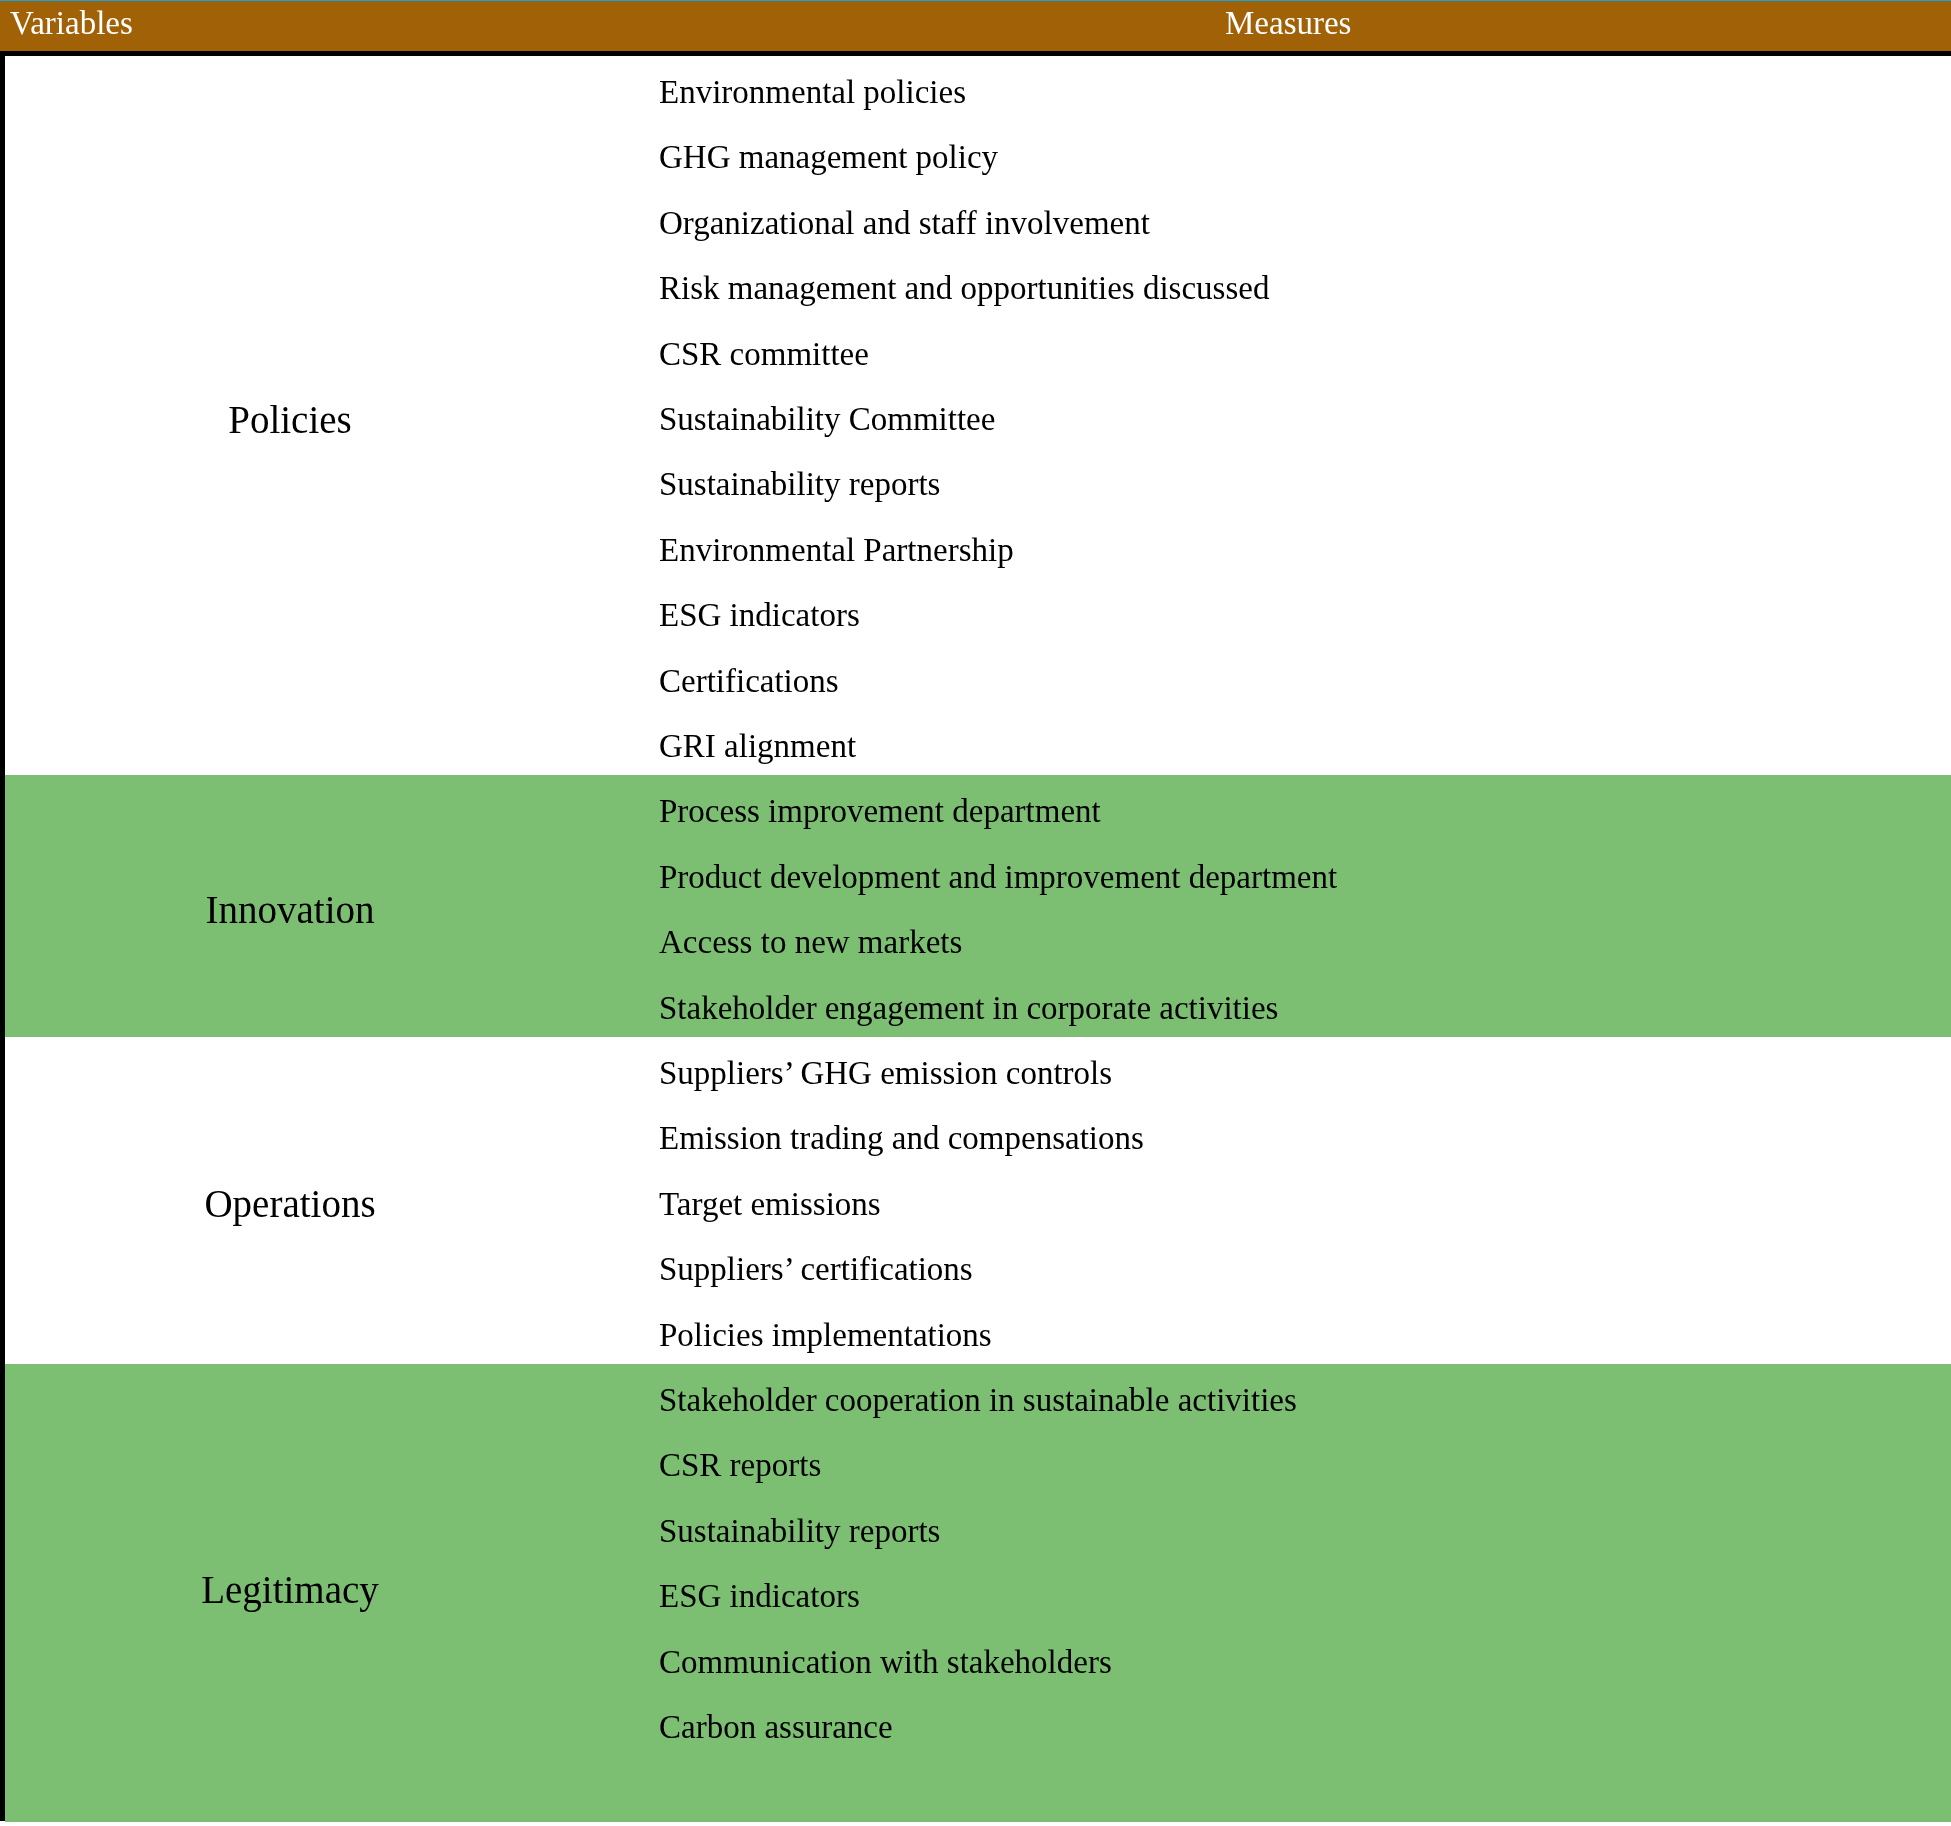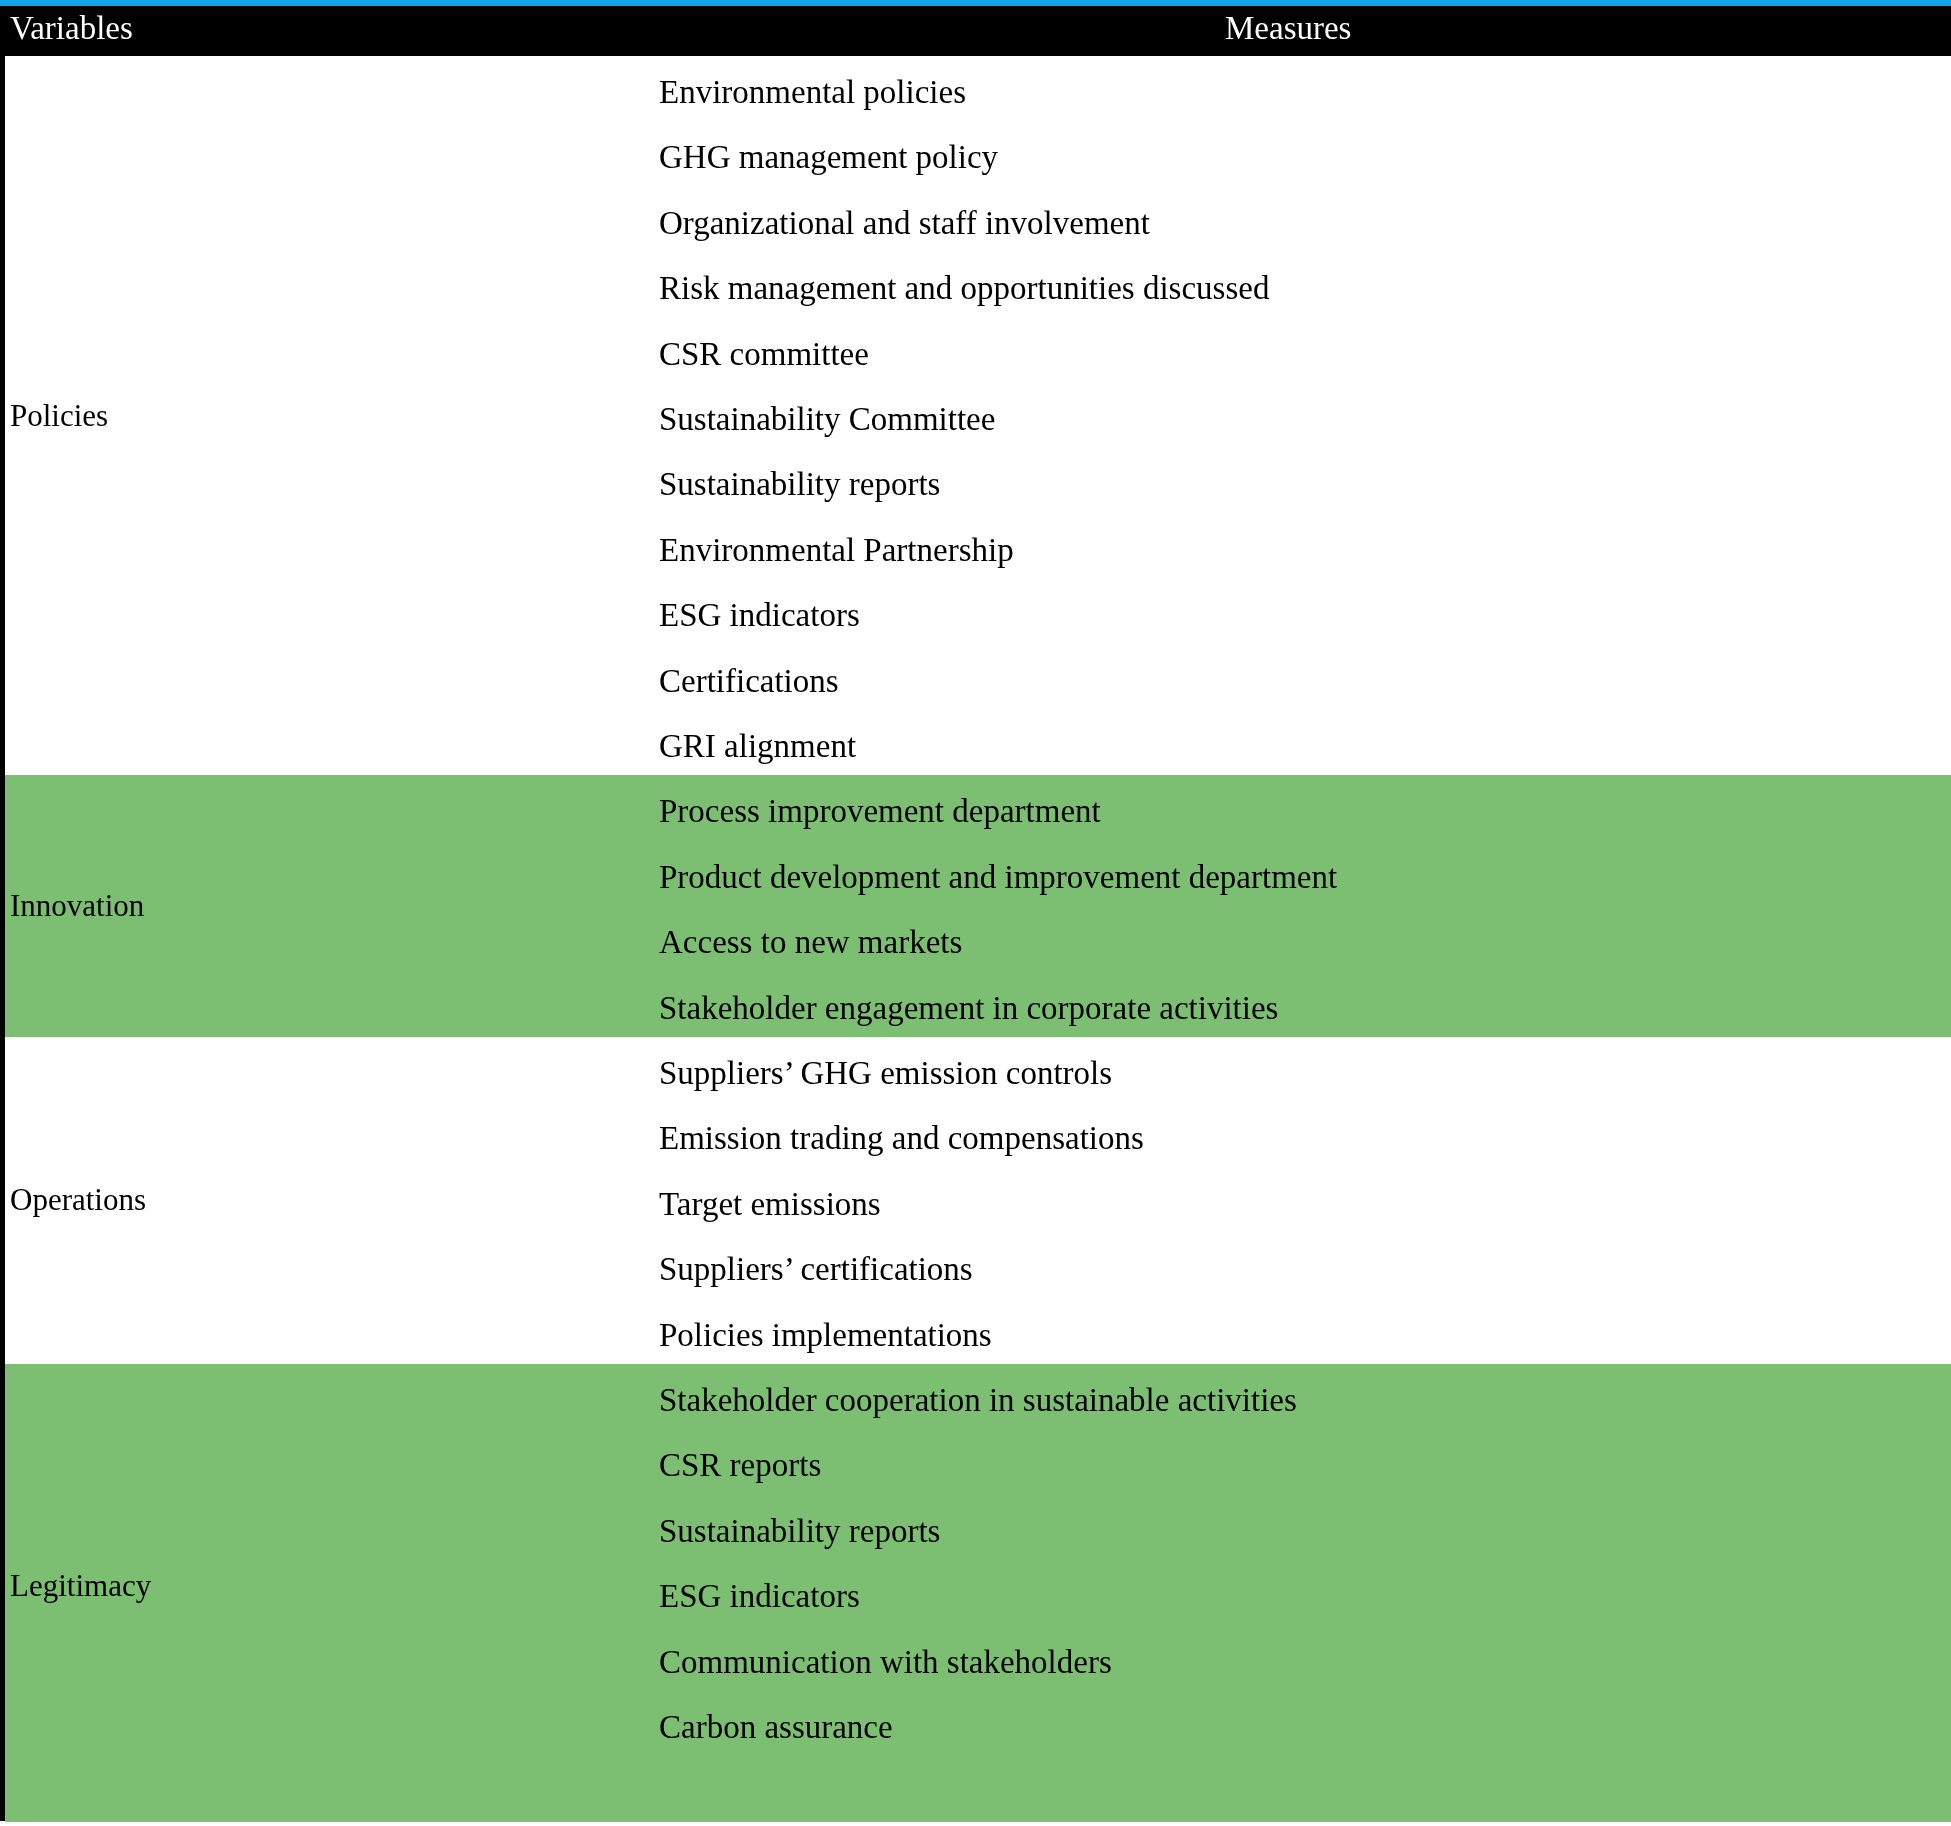--- a/index.html
+++ b/index.html
@@ -23,23 +23,23 @@
   }
 
   
   .header-band {
     position: absolute;
     left: 0;
     top: 0;
     width: 1951px;
     height: 56px;
     box-sizing: border-box;
-    border-top: 6px solid #0ea5e9;
+    border-top: 1px solid #0ea5e9;
     border-bottom: 5px solid #000000;
-    background: #000000;
+    background: #a16207;
   }
   .header-cell {
     position: absolute;
     top: 0;
     height: 45px;
     line-height: 45px;
     color: #ffffff;
     font-size: 33px;
     white-space: nowrap;
   }
@@ -65,24 +65,24 @@
     width: 100%;
     box-sizing: border-box;
   }
   .group.tinted { background: #7cbe72; }
   .group.plain  { background: #ffffff; }
 
   .group-label {
     position: absolute;
     left: 5px;
     width: 560px;
-    font-size: 31px;
+    font-size: 39px;
     line-height: 1;
     white-space: nowrap;
-    text-align: left;
+    text-align: center;
   }
 
   .measures-list {
     margin: 0;
     padding: 4px;
     list-style: none;
   }
   .measure-row {
     height: 65.4px;
     line-height: 65.4px;

